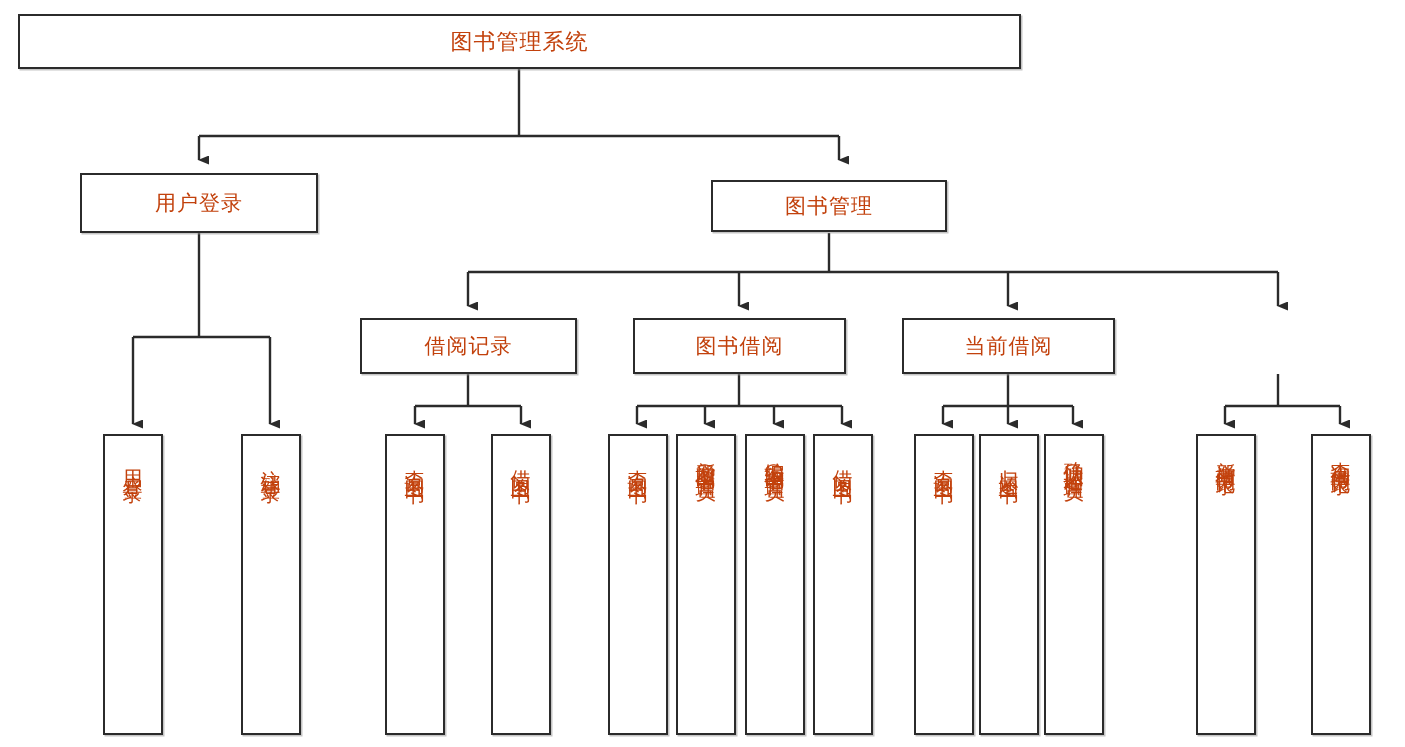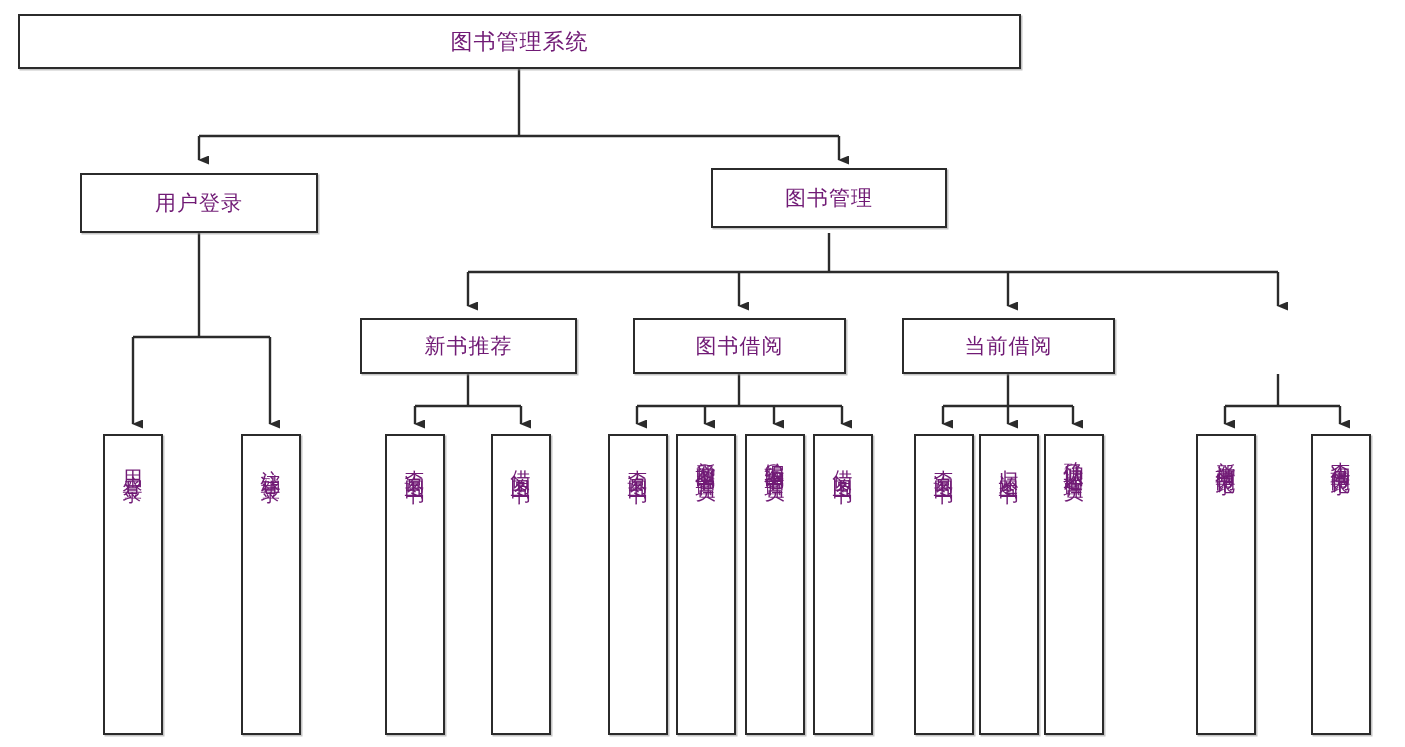--- a/index.html
+++ b/index.html
@@ -20,21 +20,21 @@
     display:flex;
     align-items:center;
     justify-content:center;
     color:#1d1d1d;
   }
   .node .label{
     font-size:21px;
     letter-spacing:1px;
     line-height:1.15;
     white-space:nowrap;
-    color:#701a75;
+    color:#c2410c;
   }
   .node.root .label{font-size:22px;}
   .node.vert{
     align-items:flex-start;
     justify-content:center;
     padding-top:18px;
   }
   .node.vert .label{
     writing-mode:vertical-rl;
     text-orientation:upright;
@@ -112,26 +112,26 @@
     </g>
   </svg>
 
   <div class="node root" style="left:18px;top:14px;width:1003px;height:55px;">
     <span class="label">图书管理系统</span>
   </div>
 
   <div class="node" style="left:80px;top:173px;width:238px;height:60px;">
     <span class="label">用户登录</span>
   </div>
-  <div class="node" style="left:711px;top:168px;width:236px;height:60px;">
+  <div class="node" style="left:711px;top:180px;width:236px;height:52px;">
     <span class="label">图书管理</span>
   </div>
 
   <div class="node" style="left:360px;top:318px;width:217px;height:56px;">
-    <span class="label">新书推荐</span>
+    <span class="label">借阅记录</span>
   </div>
   <div class="node" style="left:633px;top:318px;width:213px;height:56px;">
     <span class="label">图书借阅</span>
   </div>
   <div class="node" style="left:902px;top:318px;width:213px;height:56px;">
     <span class="label">当前借阅</span>
   </div>
 
   <div class="node vert" style="left:103px;top:434px;width:60px;height:301px;">
     <span class="label">用户登录</span>

